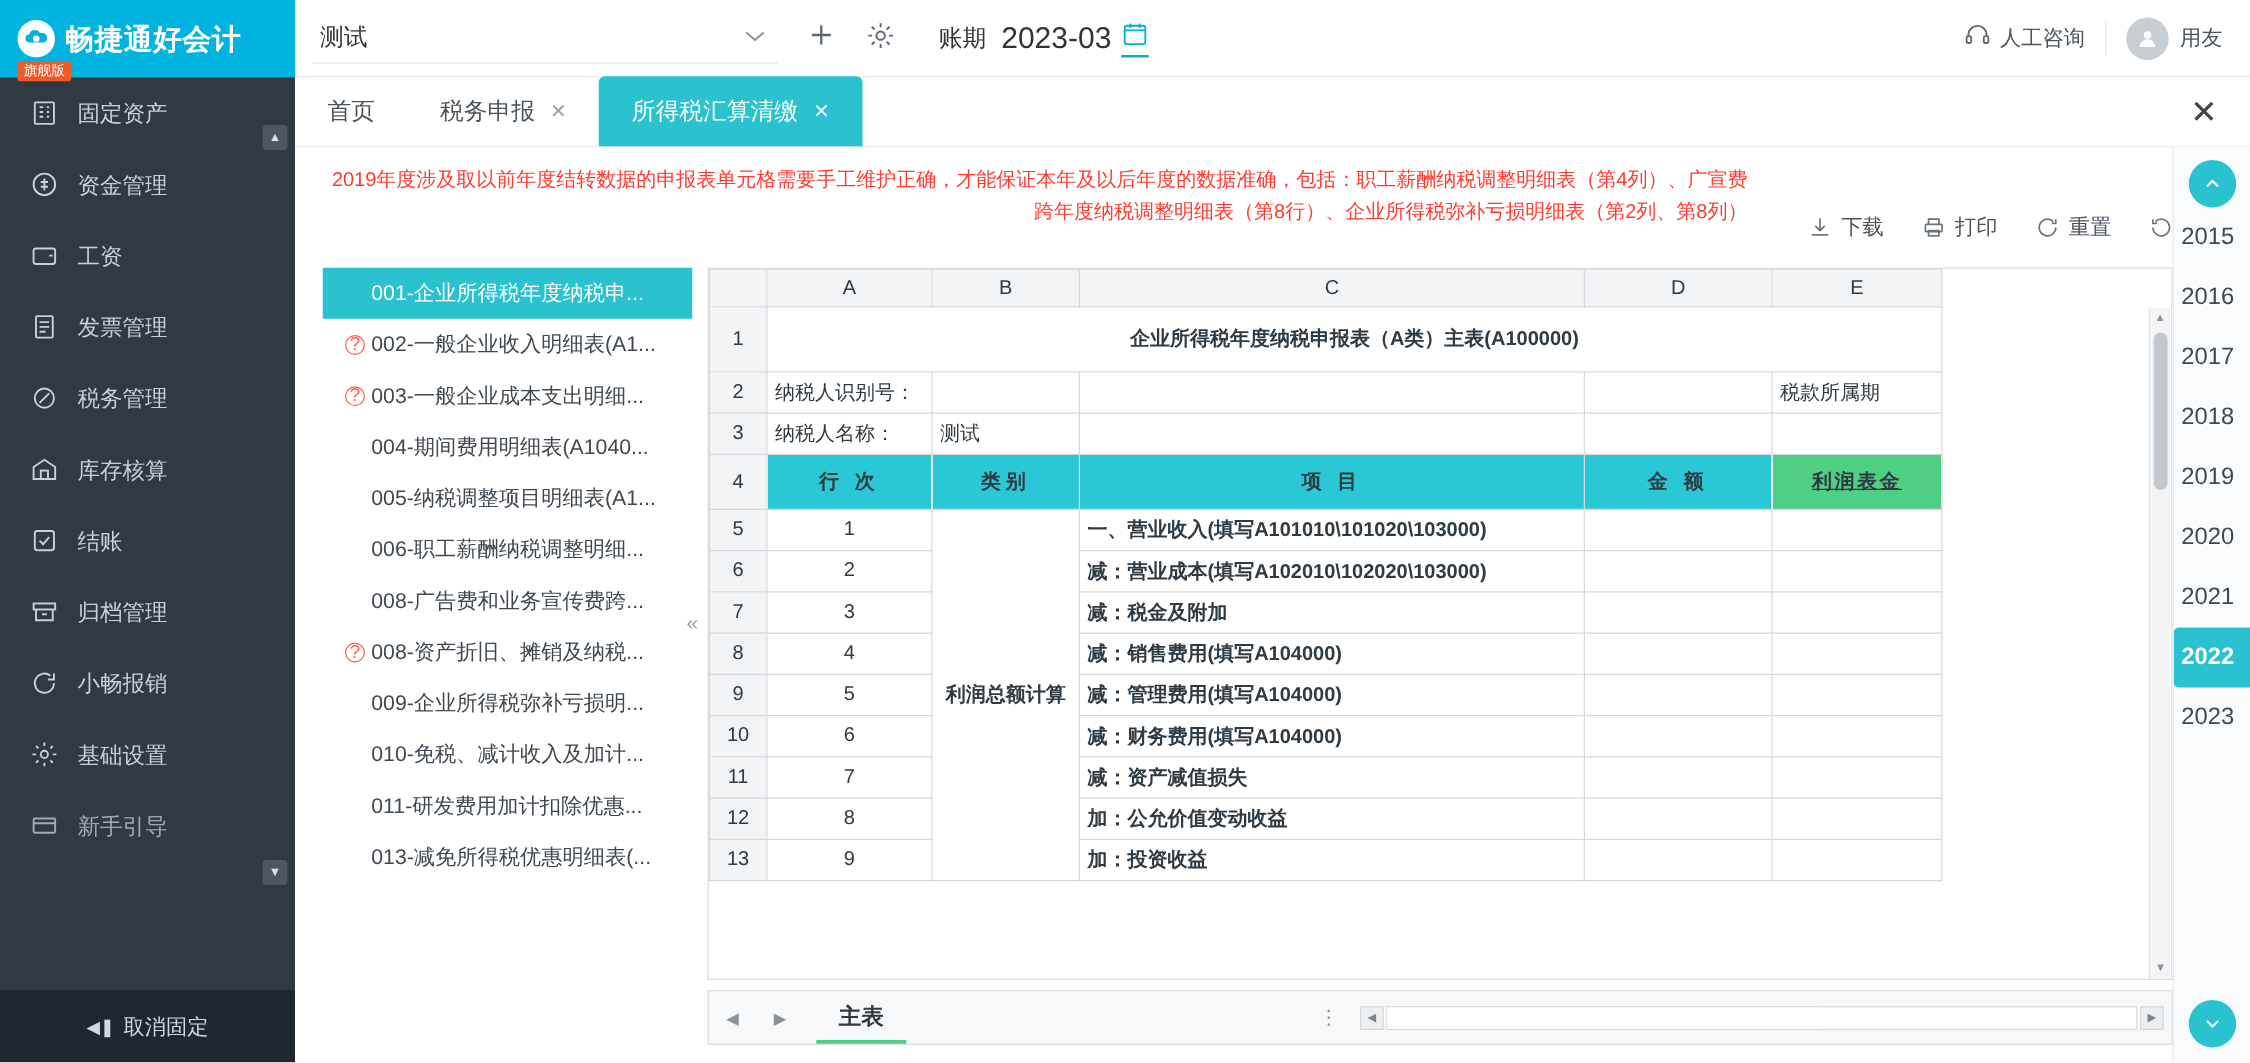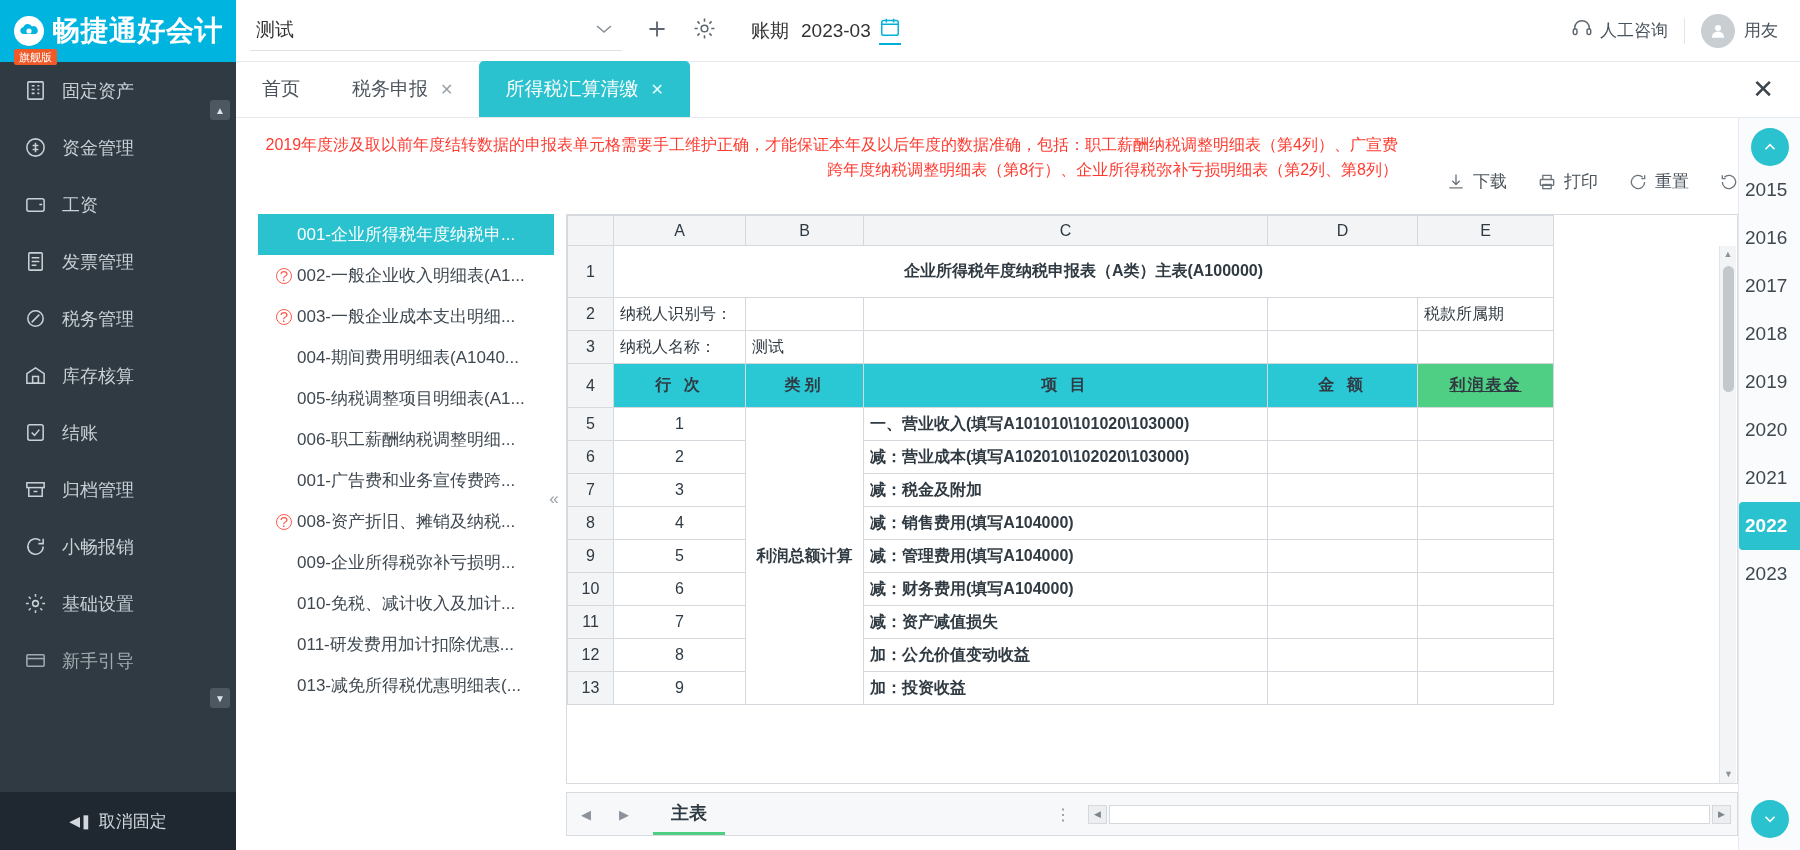--- a/index.html
+++ b/index.html
@@ -36,21 +36,21 @@
     width: 30px; height: 30px;
     border-radius: 50%;
     background: #ffffff;
     display: flex; align-items: center; justify-content: center;
     margin-right: 8px;
     flex: 0 0 auto;
   }
   .brand-logo svg { display: block; }
   .brand-title {
     color: #ffffff;
-    font-size: 28px;
+    font-size: 23px;
     font-weight: bold;
     letter-spacing: 0.5px;
   }
   .brand-sub {
     position: absolute;
     left: 14px; bottom: -3px;
     background: #f05a28;
     color: #fff;
     font-size: 11px;
     padding: 1px 5px;
@@ -126,21 +126,21 @@
     color: #5c6670;
     cursor: pointer;
     display: flex; align-items: center;
   }
   .period-label {
     margin-left: 34px;
     font-size: 19px; color: #333;
   }
   .period-value {
     margin-left: 12px;
-    font-size: 19px; color: #333;
+    font-size: 24px; color: #333;
   }
   .period-cal {
     margin-left: 8px;
     color: #00b0d8;
     border-bottom: 2px solid #00b0d8;
     padding-bottom: 1px;
     cursor: pointer;
   }
   .topbar-right {
     margin-left: auto;
@@ -736,21 +736,21 @@
         <div class="list-item">
           <span class="li-spacer"></span>
           <span>005-纳税调整项目明细表(A1...</span>
         </div>
         <div class="list-item">
           <span class="li-spacer"></span>
           <span>006-职工薪酬纳税调整明细...</span>
         </div>
         <div class="list-item">
           <span class="li-spacer"></span>
-          <span>001-广告费和业务宣传费跨...</span>
+          <span>008-广告费和业务宣传费跨...</span>
         </div>
         <div class="list-item">
           <span class="li-warn">?</span>
           <span>008-资产折旧、摊销及纳税...</span>
         </div>
         <div class="list-item">
           <span class="li-spacer"></span>
           <span>009-企业所得税弥补亏损明...</span>
         </div>
         <div class="list-item">

